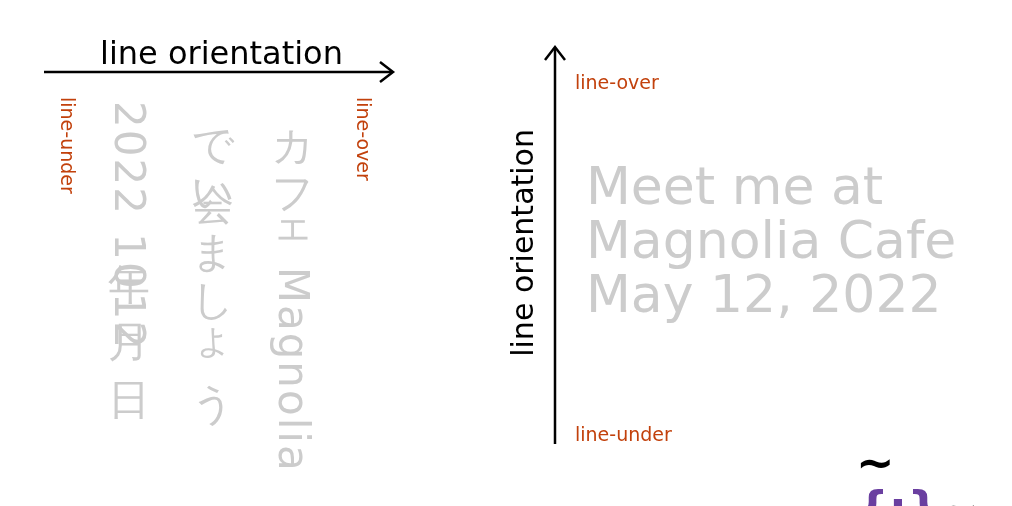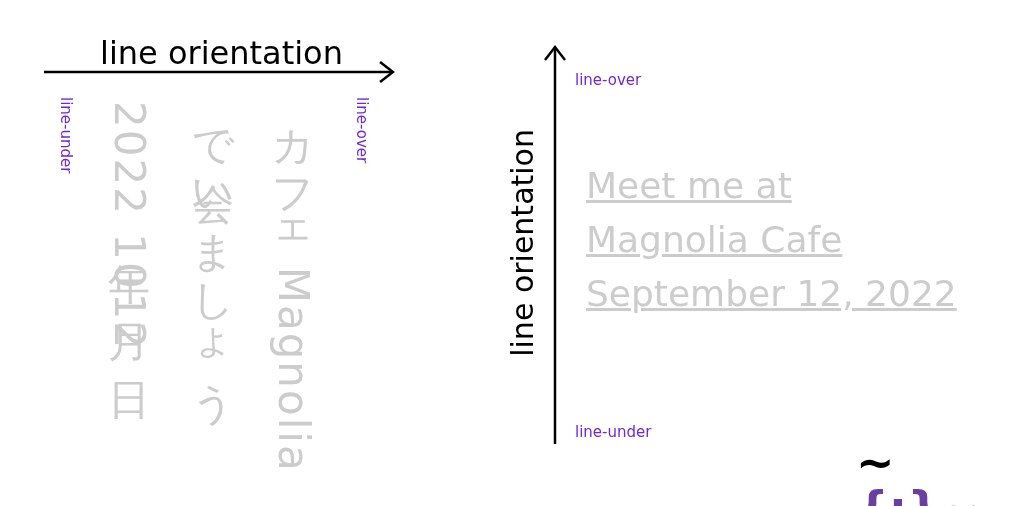--- a/index.html
+++ b/index.html
@@ -1,23 +1,23 @@
 <!DOCTYPE html>
 <html><head>
 <meta charset="utf-8">
 <style>
   html, body { margin: 0; padding: 0; background: #ffffff; }
   body { width: 1012px; height: 506px; position: relative; overflow: hidden;
          font-family: "DejaVu Sans", "Liberation Sans", sans-serif; }
   .abs { position: absolute; margin-top: 9px; }
   .title-h { left: 100px; top: 28px; font-size: 32px; color: #000; line-height: 1; }
   .vr { writing-mode: vertical-rl; }
-  .small { font-size: 15px; color: #6d28d9; line-height: 1; }
+  .small { font-size: 19px; color: #c2410c; line-height: 1; }
   .jp { font-size: 42px; color: #cccccc; line-height: 1; letter-spacing: 2px; }
-  .en-block { left: 586px; top: 150px; font-size: 36px; color: #cccccc; line-height: 54px; text-decoration: underline; }
+  .en-block { left: 586px; top: 150px; font-size: 52px; color: #cccccc; line-height: 54px; }
   .title-v { left: 508px; top: 120px; font-size: 30px; color: #000; line-height: 1;
              writing-mode: vertical-rl; transform: rotate(180deg); }
   .logo { left: 856px; top: 430px; font-size: 46px; line-height: 1; font-weight: bold; }
   .logo .tilde { color: #000; }
   .logo .brace { color: #6a3fa0; }
   svg { position: absolute; left: 0; top: 0; }
 </style>
 </head>
 <body>
 
@@ -42,18 +42,18 @@
 <div class="abs jp vr" style="left:272px; top:92px;">カフェ Magnolia</div>
 
 <div class="abs title-v">line orientation</div>
 
 <div class="abs small" style="left:575px; top:64px;">line-over</div>
 <div class="abs small" style="left:575px; top:416px;">line-under</div>
 
 <div class="abs en-block">
   <div>Meet me at</div>
   <div>Magnolia Cafe</div>
-  <div>September 12, 2022</div>
+  <div>May 12, 2022</div>
 </div>
 
 <div class="abs logo">
   <span class="tilde">~</span><span class="brace">{</span><span class="brace">:</span><span class="brace">}</span><span class="tilde">~</span>
 </div>
 
 </body></html>

